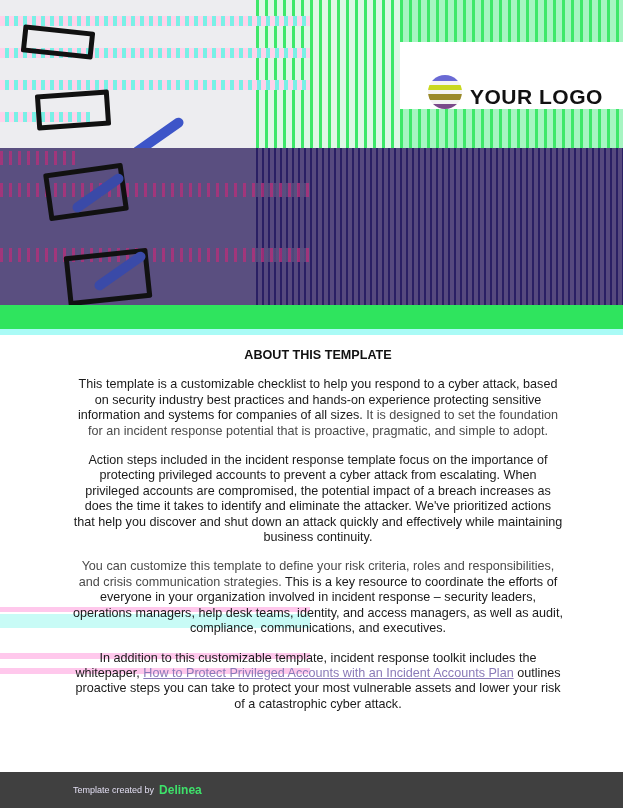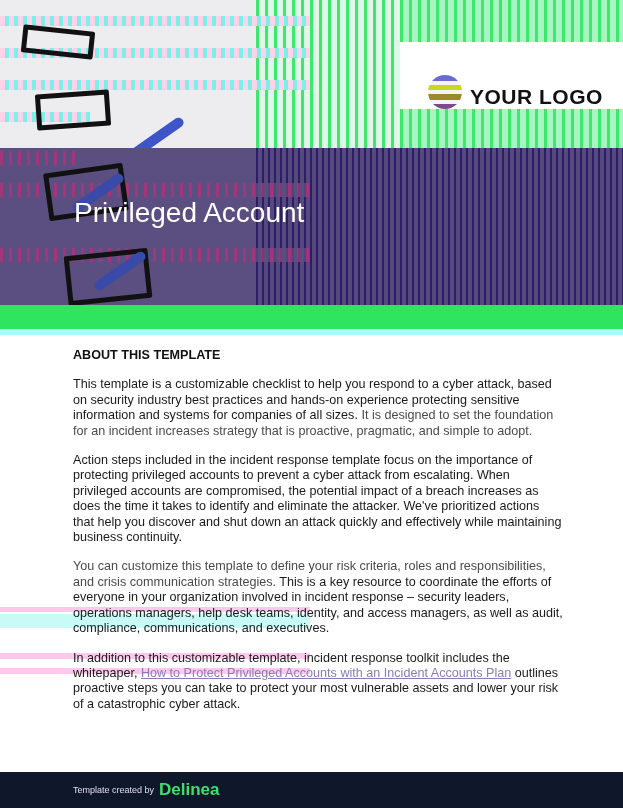--- a/index.html
+++ b/index.html
@@ -19,29 +19,29 @@
   .logo-text{font-weight:bold;font-size:21px;color:#111;margin-left:8px;letter-spacing:0.5px;}
   .banner{position:absolute;left:0;top:148px;width:623px;height:157px;background:#5a4f80;overflow:hidden;}
   .banner-stripes{position:absolute;left:256px;top:0;width:367px;height:157px;
     background:repeating-linear-gradient(90deg,#2a1f64 0 2px,#56497e 2px 6px);}
   .banner-pink{position:absolute;left:0;width:310px;height:14px;
     background:repeating-linear-gradient(90deg,#b3307a 0 3px,#5a4f80 3px 9px);opacity:0.8;}
   .banner .checkbox{border-color:#111;}
   .title{position:absolute;left:74px;top:196px;color:#ffffff;font-size:28px;line-height:34px;z-index:3;}
   .green-band{position:absolute;left:0;top:305px;width:623px;height:24px;background:#2fe45e;}
   .cyan-line{position:absolute;left:0;top:329px;width:623px;height:6px;background:#a9fbf6;}
-  .content{position:absolute;left:73px;top:348px;width:490px;font-size:12.6px;line-height:15.4px;color:#1a1a1a;}
+  .content{position:absolute;left:73px;top:348px;width:490px;font-size:12.6px;line-height:15.4px;color:#1a1a1a;text-align:center;}
   .content h2{font-size:12.6px;font-weight:bold;margin:0 0 14px 0;color:#111;}
   .content p{margin:0 0 14px 0;}
   .muted{color:#4a4a4a;}
   .link{color:#8a7ab8;text-decoration:underline;}
   .glitch{position:absolute;left:0;width:310px;height:5px;z-index:0;}
-  .footer{position:absolute;left:0;top:772px;width:623px;height:36px;background:#0f172a;display:flex;align-items:center;}
+  .footer{position:absolute;left:0;top:772px;width:623px;height:36px;background:#404040;display:flex;align-items:center;}
   .footer-label{color:#e0dcf0;font-size:9px;margin-left:73px;}
-  .footer-brand{color:#3ee06a;font-size:17px;font-weight:bold;margin-left:5px;}
+  .footer-brand{color:#3ee06a;font-size:12px;font-weight:bold;margin-left:5px;}
 </style>
 </head>
 <body>
 
 <div class="hero">
   <div class="stripes-top"></div>
   <div class="stripes-top-r"></div>
   <div class="pink-band" style="top:16px;"></div>
   <div class="pink-band" style="top:48px;"></div>
   <div class="pink-band" style="top:80px;"></div>
@@ -59,33 +59,32 @@
   <div class="banner-stripes"></div>
   <div class="banner-pink" style="top:3px;width:80px;"></div>
   <div class="banner-pink" style="top:35px;"></div>
   <div class="banner-pink" style="top:100px;"></div>
   <div class="checkbox" style="left:46px;top:20px;width:70px;height:38px;transform:rotate(-8deg);"></div>
   <div class="checkbox" style="left:66px;top:104px;width:74px;height:40px;transform:rotate(-6deg);"></div>
   <div class="check" style="left:68px;top:40px;background:#3a4aa8;"></div>
   <div class="check" style="left:90px;top:118px;background:#3a4aa8;"></div>
 </div>
 <div class="title">
-  <div>Privileged Account</div>
 </div>
 <div class="green-band"></div>
 <div class="cyan-line"></div>
 
 <div class="glitch" style="top:607px;background:#ffc8ec;"></div>
 <div class="glitch" style="top:614px;height:14px;background:#c8fbf6;"></div>
 <div class="glitch" style="top:653px;height:6px;background:#ffc8ec;"></div>
 <div class="glitch" style="top:668px;height:6px;background:#ffc8ec;"></div>
 
 <div class="content">
   <h2>ABOUT THIS TEMPLATE</h2>
-  <p><span>This template is a customizable checklist to help you respond to a cyber attack, based on security industry best practices and hands-on experience protecting sensitive information and systems for companies of all sizes.</span><span class="muted"> It is designed to set the foundation for an incident increases strategy that is proactive, pragmatic, and simple to adopt.</span></p>
+  <p><span>This template is a customizable checklist to help you respond to a cyber attack, based on security industry best practices and hands-on experience protecting sensitive information and systems for companies of all sizes.</span><span class="muted"> It is designed to set the foundation for an incident response potential that is proactive, pragmatic, and simple to adopt.</span></p>
   <p>Action steps included in the incident response template focus on the importance of protecting privileged accounts to prevent a cyber attack from escalating. When privileged accounts are compromised, the potential impact of a breach increases as does the time it takes to identify and eliminate the attacker. We've prioritized actions that help you discover and shut down an attack quickly and effectively while maintaining business continuity.</p>
   <p><span class="muted">You can customize this template to define your risk criteria, roles and responsibilities, and crisis communication strategies.</span><span> This is a key resource to coordinate the efforts of everyone in your organization involved in incident response – security leaders, operations managers, help desk teams, identity, and access managers, as well as audit, compliance, communications, and executives.</span></p>
   <p><span>In addition to this customizable template, incident response toolkit includes the whitepaper, </span><a class="link">How to Protect Privileged Accounts with an Incident Accounts Plan</a><span> outlines proactive steps you can take to protect your most vulnerable assets and lower your risk of a catastrophic cyber attack.</span></p>
 </div>
 
 <div class="footer">
   <span class="footer-label">Template created by</span>
   <span class="footer-brand">Delinea</span>
 </div>
 

